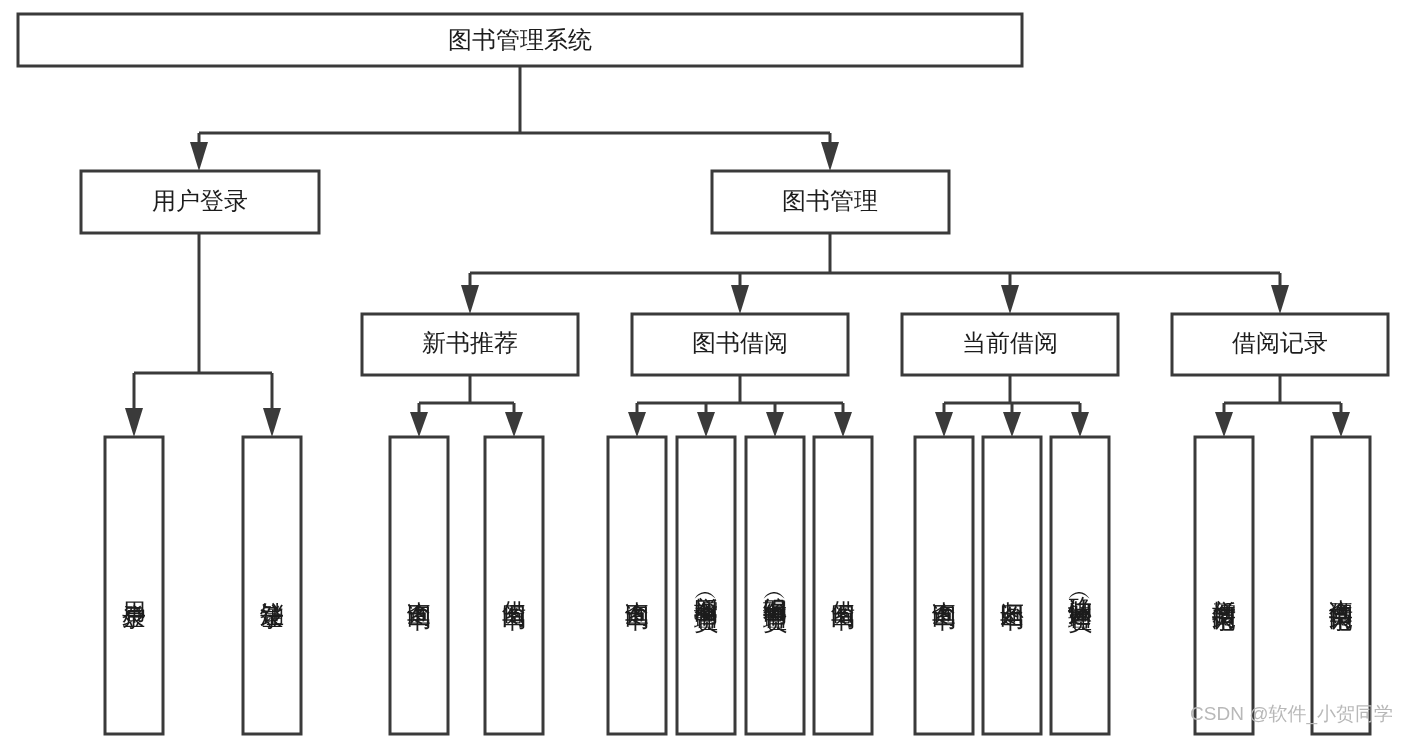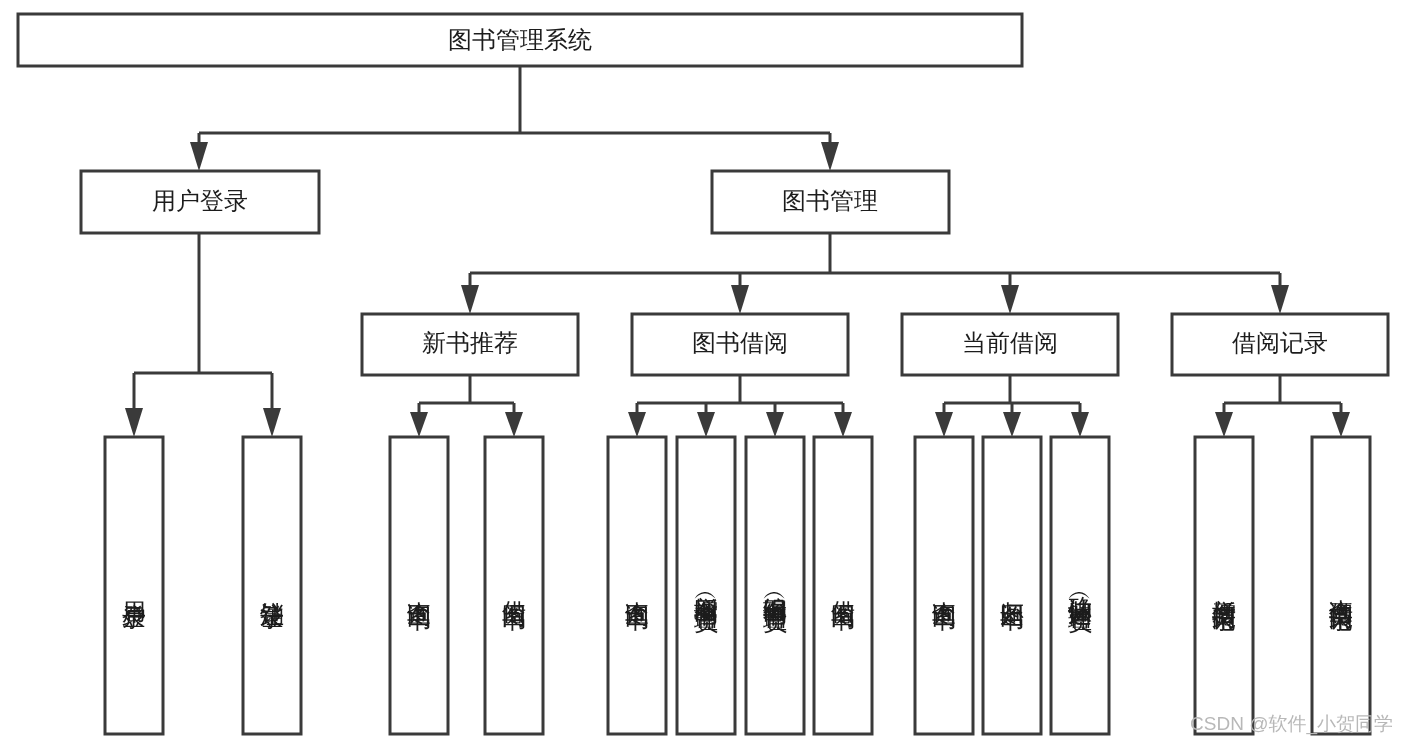--- a/index.html
+++ b/index.html
@@ -59,21 +59,21 @@
     line-height: 1;
     display: flex;
     align-items: center;
     justify-content: center;
     white-space: nowrap;
     user-select: none;
   }
   .watermark {
     position: absolute;
     right: 12px;
-    bottom: 10px;
+    bottom: 20px;
     font-family: "Liberation Sans", "DejaVu Sans", sans-serif;
     font-size: 19px;
     color: #b8b8b8;
     white-space: nowrap;
     user-select: none;
   }
 </style>
 </head>
 <body>
 

